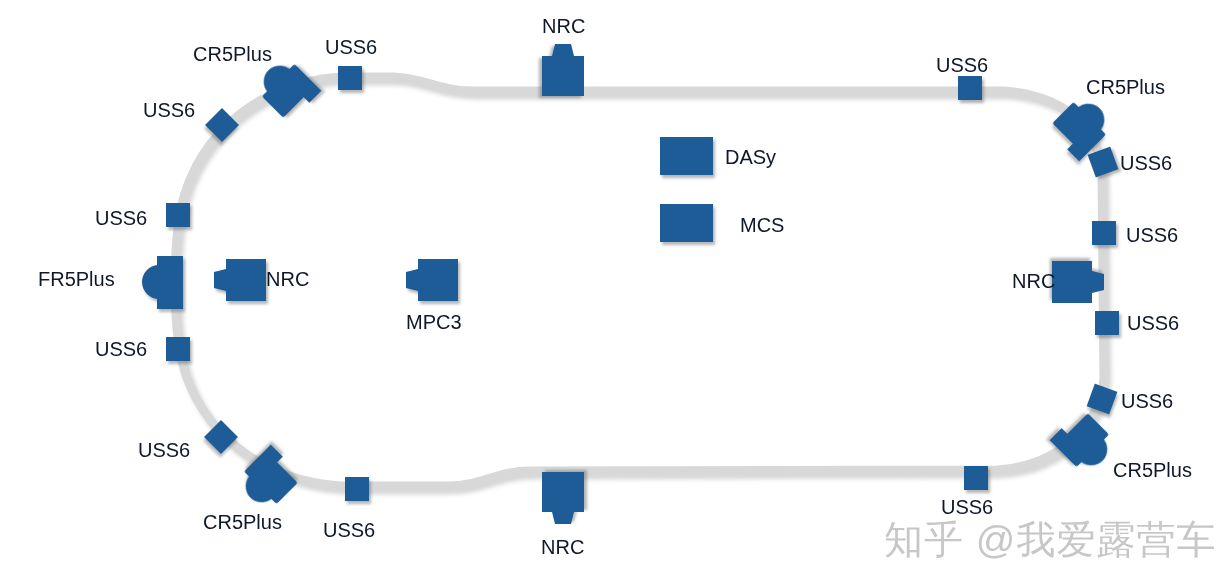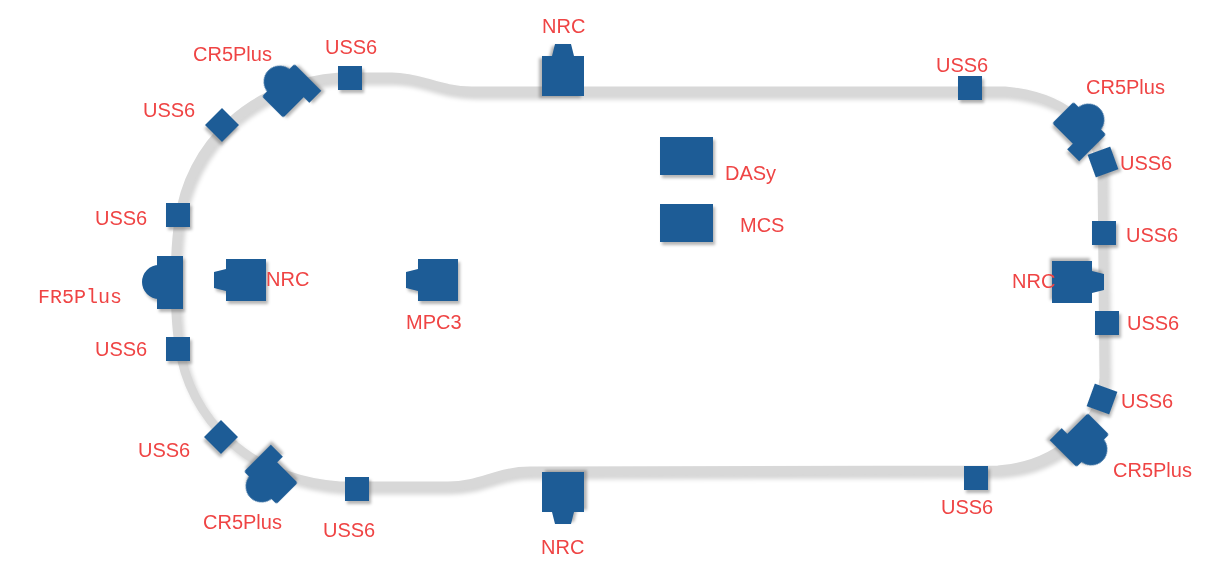--- a/index.html
+++ b/index.html
@@ -13,48 +13,48 @@
     stroke-linejoin:round;stroke-linecap:round;
     filter:drop-shadow(3px 4px 2px rgba(0,0,0,.16));
   }
   .sensor{display:contents;}
   .icon{
     position:absolute;transform-origin:50% 50%;
     fill:var(--sensor-blue,#1d5c96);
     filter:drop-shadow(2px 3px 1.5px rgba(90,90,90,.45));
   }
   .lbl{
-    position:absolute;font-size:20px;line-height:21px;color:#ef4444;
+    position:absolute;font-size:20px;line-height:21px;color:#0f172a;
     white-space:nowrap;
   }
   
   #s0 .icon{left:210px;top:113px;transform:rotate(45deg);}   #s0 .lbl{left:143px;top:100px;}
   #s1 .icon{left:338px;top:66px;}                            #s1 .lbl{left:325px;top:37px;}
   #s2 .icon{left:258px;top:59px;transform:rotate(-45deg);}   #s2 .lbl{left:193px;top:44px;}
   #s3 .icon{left:166px;top:203px;}                           #s3 .lbl{left:95px;top:208px;}
-  #s4 .icon{left:140px;top:254px;}                           #s4 .lbl{left:38px;top:287px;font-family:Liberation Mono, monospace;}
+  #s4 .icon{left:140px;top:254px;}                           #s4 .lbl{left:38px;top:269px;}
   #s5 .icon{left:166px;top:337px;}                           #s5 .lbl{left:95px;top:339px;}
   #s6 .icon{left:209px;top:425px;transform:rotate(45deg);}   #s6 .lbl{left:138px;top:440px;}
   #s7 .icon{left:240px;top:451px;transform:rotate(-135deg);} #s7 .lbl{left:203px;top:512px;}
   #s8 .icon{left:345px;top:477px;}                           #s8 .lbl{left:323px;top:520px;}
   #s9 .icon{left:212px;top:258px;}                           #s9 .lbl{left:266px;top:269px;}
   #s10 .icon{left:404px;top:258px;}                          #s10 .lbl{left:406px;top:312px;}
   #s11 .icon{left:535px;top:48px;transform:rotate(90deg);}   #s11 .lbl{left:542px;top:16px;}
   #s12 .icon{left:535px;top:476px;transform:rotate(-90deg);} #s12 .lbl{left:541px;top:537px;}
   #s13 .icon{left:958px;top:76px;}                           #s13 .lbl{left:936px;top:55px;}
   #s14 .icon{left:1054px;top:97px;transform:rotate(45deg);}  #s14 .lbl{left:1086px;top:77px;}
   #s15 .icon{left:1091px;top:150px;transform:rotate(-20deg);}#s15 .lbl{left:1120px;top:153px;}
   #s16 .icon{left:1092px;top:221px;}                         #s16 .lbl{left:1126px;top:225px;}
   #s17 .icon{left:1050px;top:260px;transform:rotate(180deg);}#s17 .lbl{left:1012px;top:271px;}
   #s18 .icon{left:1095px;top:311px;}                         #s18 .lbl{left:1127px;top:313px;}
   #s19 .icon{left:1090px;top:387px;transform:rotate(20deg);} #s19 .lbl{left:1121px;top:391px;}
   #s20 .icon{left:1057px;top:414px;transform:rotate(135deg);}#s20 .lbl{left:1113px;top:460px;}
   #s21 .icon{left:964px;top:466px;}                          #s21 .lbl{left:941px;top:497px;}
   
-  #legend-dasy .icon{left:660px;top:137px;}  #legend-dasy .lbl{left:725px;top:147px;margin-top:16px;}
+  #legend-dasy .icon{left:660px;top:137px;}  #legend-dasy .lbl{left:725px;top:147px;}
   #legend-mcs  .icon{left:660px;top:204px;}  #legend-mcs  .lbl{left:740px;top:215px;}
   
   #watermark{
     position:absolute;left:884px;top:513px;font-size:39px;letter-spacing:1px;
     color:var(--watermark-gray,#c7c7c7);white-space:nowrap;
     text-shadow:1px 1px 0 #ffffff;
   }
 </style>
 </head>
 <body>
@@ -245,14 +245,15 @@
     <span class="lbl">DASy</span>
   </div>
   <div class="sensor" id="legend-mcs">
     <svg class="icon" width="53" height="38">
         <use href="#sym-box"></use>
       </svg>
     <span class="lbl">MCS</span>
   </div>
 
   
+  <div id="watermark">知乎 @我爱露营车</div>
 
 </div>
 
 </body></html>

